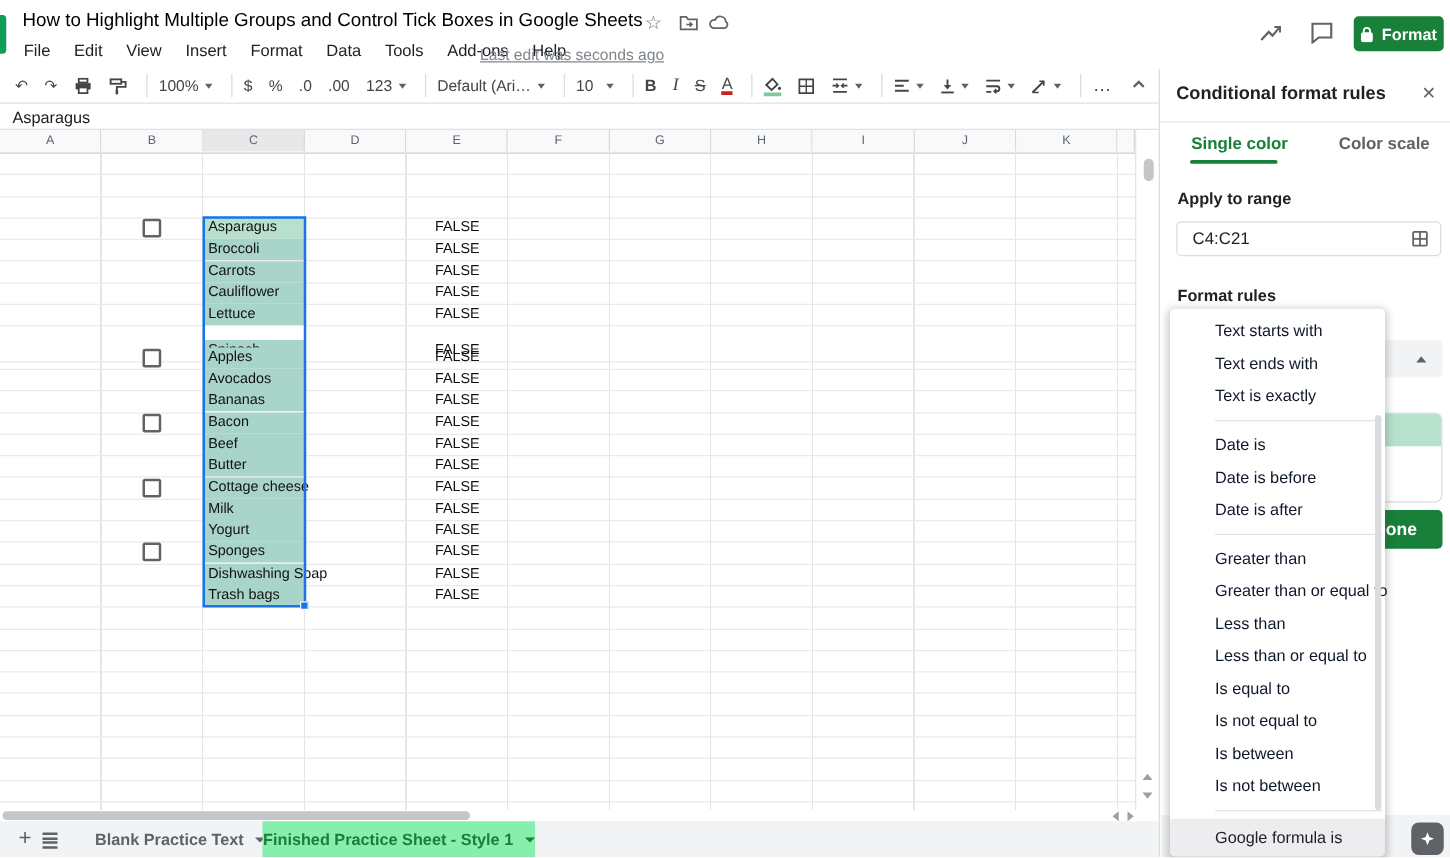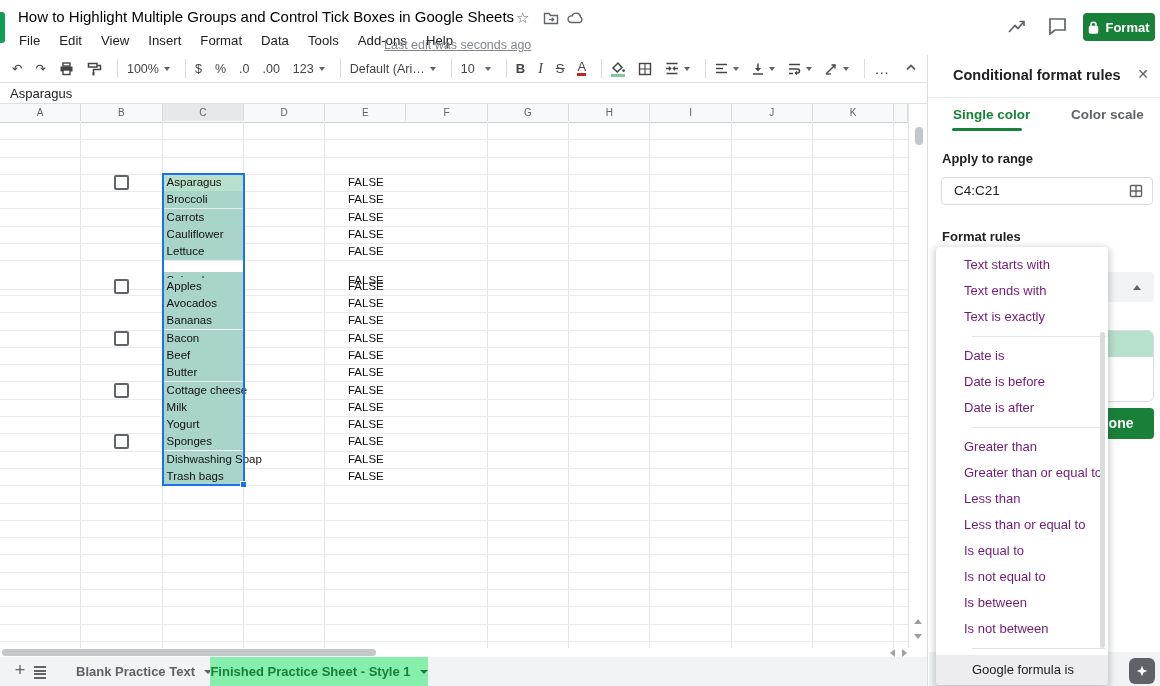--- a/index.html
+++ b/index.html
@@ -76,21 +76,21 @@
   .all-sheets{position:absolute;left:34px;top:9px;width:12px;height:11px;}
   .all-sheets div{height:2px;background:#5f6368;margin-bottom:1.5px;}
   .sheet-tab{position:absolute;top:0;height:29px;display:flex;align-items:center;font-size:13px;font-weight:bold;}
   .sheet-tab.inactive{left:64px;color:#5f6368;padding:0 12px;}
   .sheet-tab.active{left:210px;width:218px;background:#86efac;color:#188038;justify-content:center;}
   .tab-caret{display:inline-block;width:0;height:0;border-left:4px solid transparent;border-right:4px solid transparent;
              border-top:4px solid currentColor;margin-left:9px;}
 
   
   .panel{position:absolute;left:927px;top:55px;width:233px;height:631px;background:#fff;border-left:1px solid #dadce0;box-sizing:border-box;}
-  .panel-title{position:absolute;left:13px;top:12px;font-size:14.5px;font-weight:bold;color:#202124;margin-left:12px;}
+  .panel-title{position:absolute;left:13px;top:12px;font-size:14.5px;font-weight:bold;color:#202124;}
   .panel-close{position:absolute;right:11px;top:11px;font-size:14px;color:#5f6368;}
   .panel-div{position:absolute;left:0;top:42px;width:100%;height:1px;background:#e8eaed;}
   .ptab{position:absolute;top:52px;font-size:13.5px;font-weight:bold;}
   .ptab.single{left:25px;color:#188038;}
   .ptab.scale{left:143px;color:#5f6368;}
   .ptab-underline{position:absolute;left:24px;top:73px;width:70px;height:3px;background:#188038;border-radius:2px;}
   .plabel{position:absolute;left:14px;font-size:13px;font-weight:bold;color:#202124;}
   .range-box{position:absolute;left:13px;top:122px;width:212px;height:28px;border:1px solid #dadce0;border-radius:4px;box-sizing:border-box;}
   .range-text{position:absolute;left:12px;top:0;line-height:26px;font-size:13.5px;color:#202124;}
   .range-grid-icon{position:absolute;right:9px;top:6px;}
@@ -99,21 +99,21 @@
   .style-preview{position:absolute;left:85px;top:275px;width:141px;height:72px;border:1px solid #dadce0;border-radius:6px;overflow:hidden;box-sizing:border-box;}
   .style-sample{height:26px;background:#b7e1cd;}
   .done-btn{position:absolute;left:150px;top:353px;width:76px;height:31px;background:#188038;border-radius:4px;color:#fff;
             font-size:14px;font-weight:bold;text-align:center;line-height:31px;}
   .panel-footer{position:absolute;left:1px;top:597px;width:232px;height:34px;background:#f1f3f4;}
   .addon-btn{position:absolute;left:200px;top:6px;width:26px;height:26px;background:#5f6368;border-radius:6px;
              display:flex;align-items:center;justify-content:center;}
 
   .dropdown{position:absolute;left:8px;top:192px;width:172px;background:#fff;z-index:5;border-radius:4px;
             box-shadow:0 2px 6px 2px rgba(60,64,67,.25);padding-top:5px;}
-  .dd-item{height:26px;line-height:26px;padding-left:28px;font-size:13px;color:#701a75;white-space:nowrap;}
+  .dd-item{height:26px;line-height:26px;padding-left:36px;font-size:13px;color:#0f172a;white-space:nowrap;}
   .dd-divider{height:1px;background:#e3e3e3;margin:6px 2px 6px 36px;}
   .dd-footer{height:30px;line-height:30px;padding-left:36px;font-size:13px;background:#ededef;border-radius:0 0 4px 4px;}
   .dd-scroll{position:absolute;right:3px;top:85px;width:5px;height:316px;background:#dbdcdd;border-radius:3px;}
 
   svg{display:block;}
 </style>
 </head>
 <body>
 
 <div class="app">

